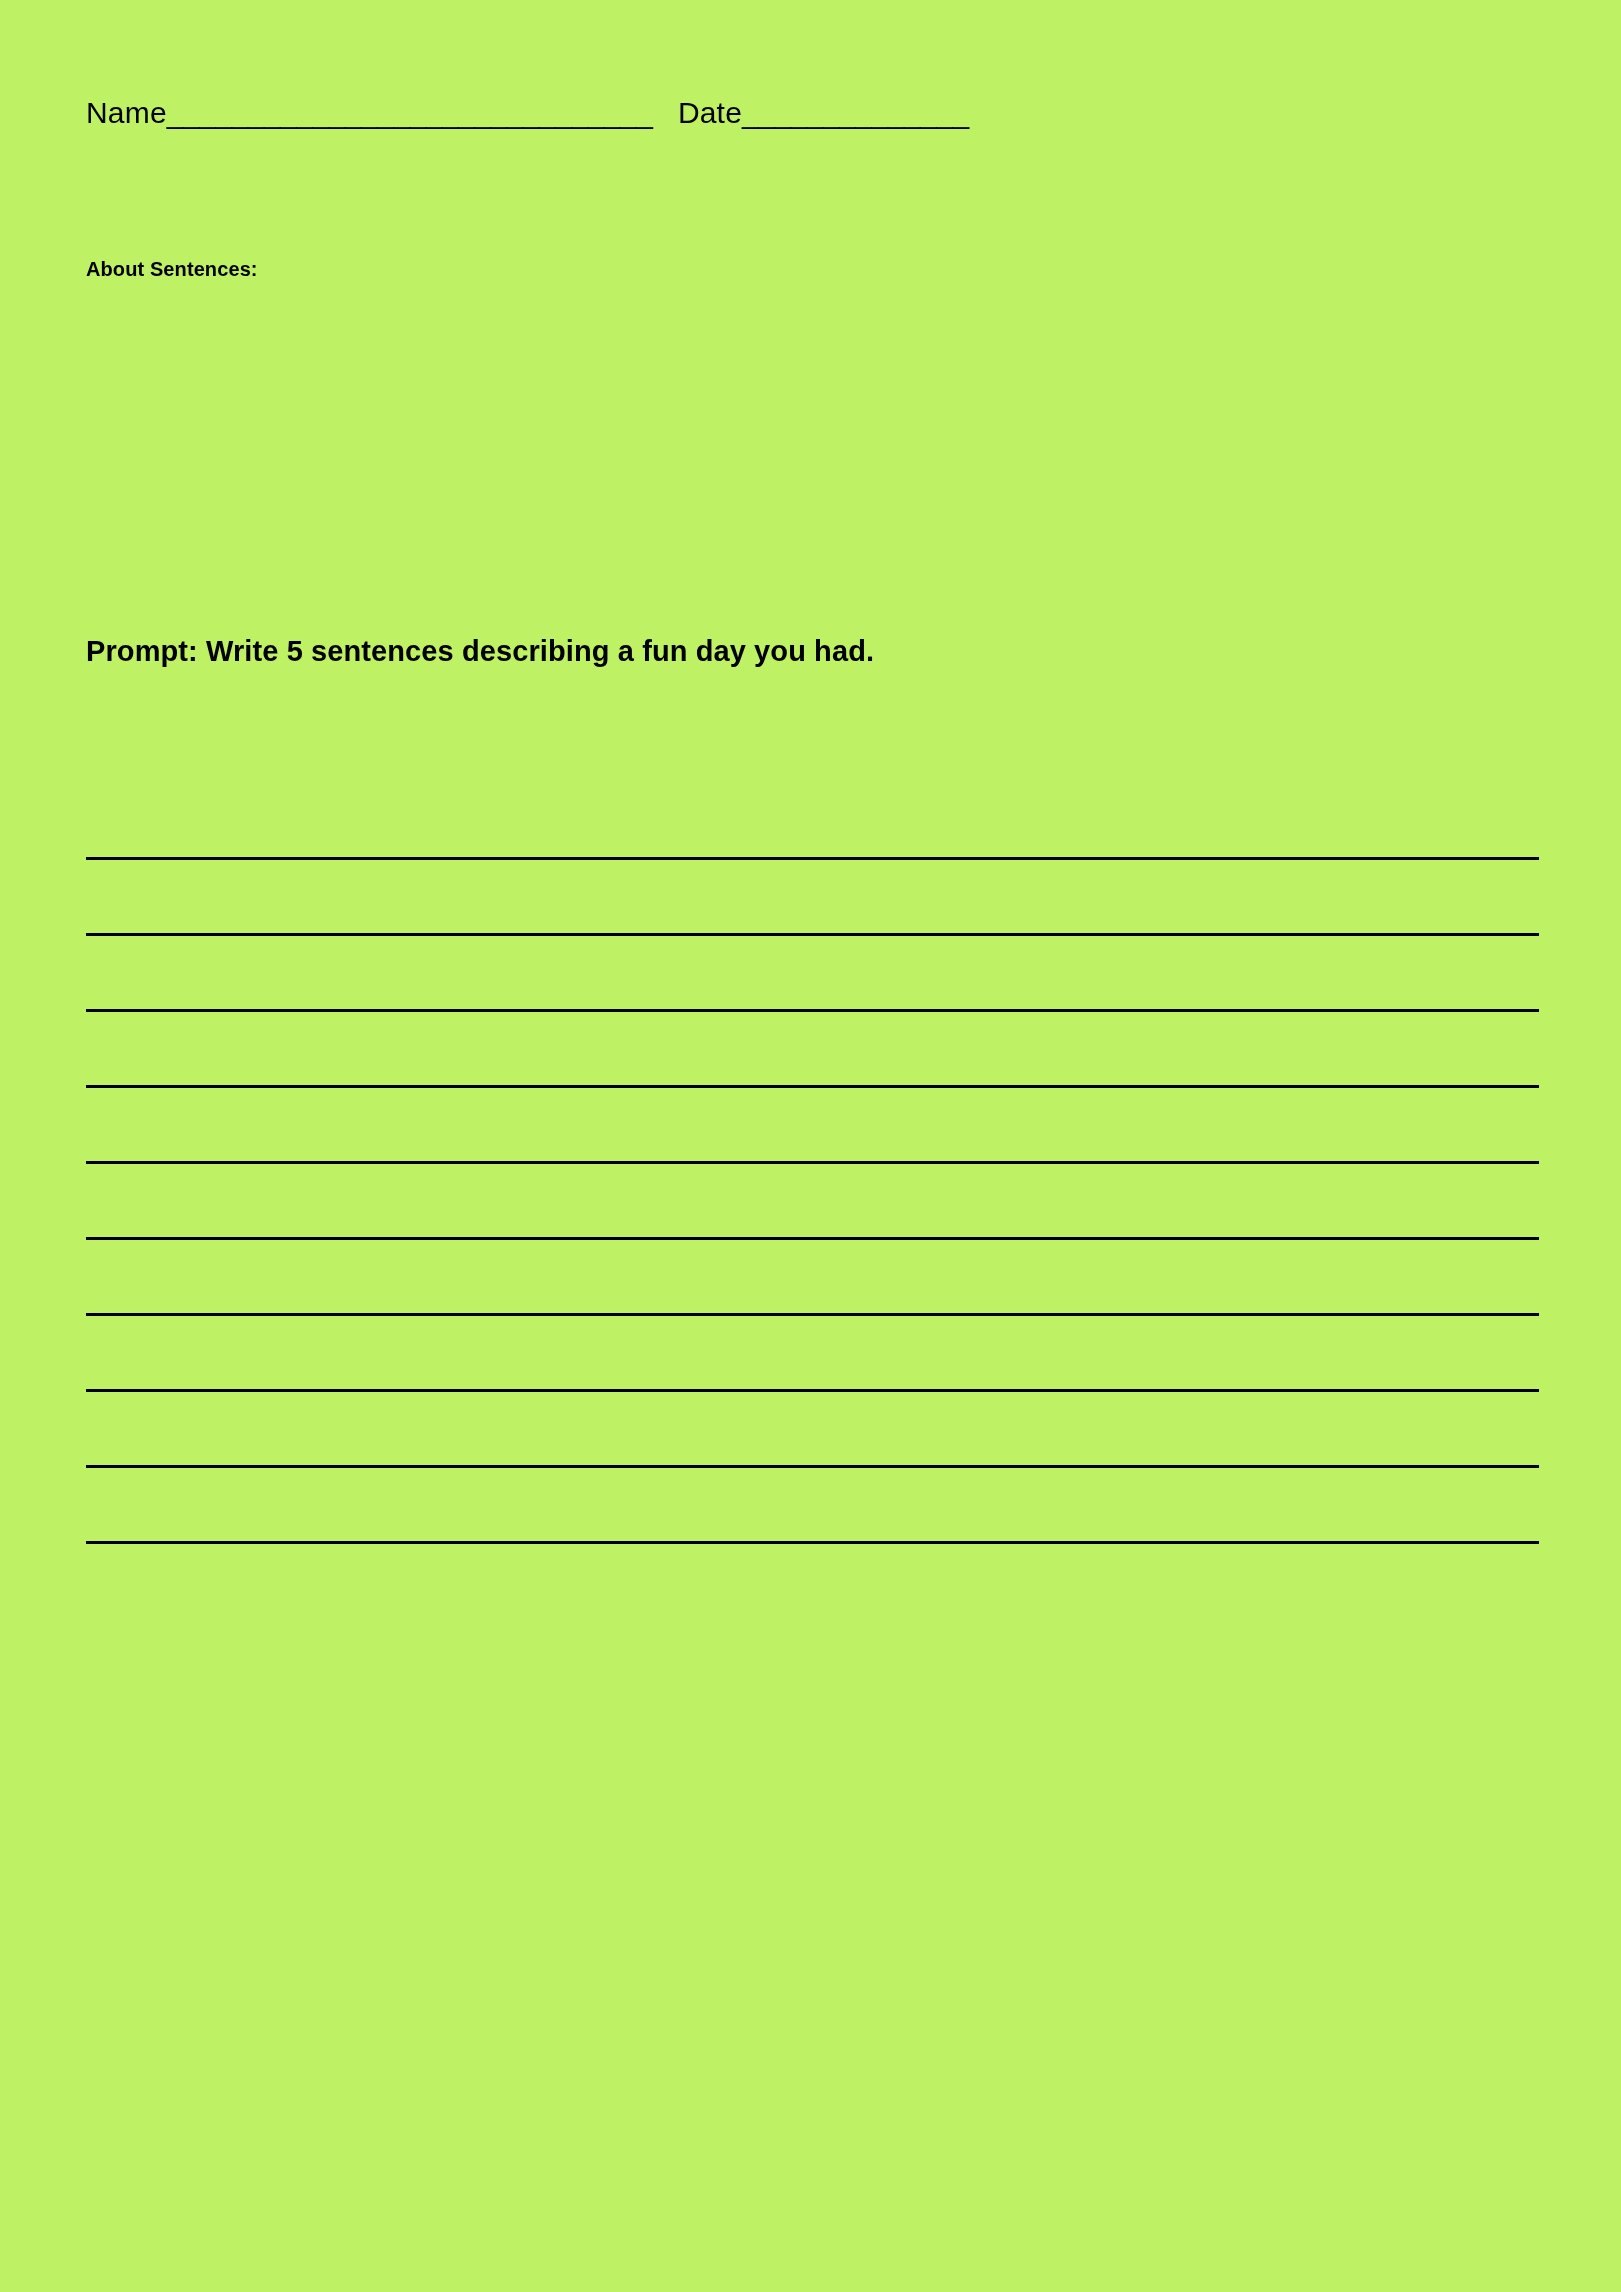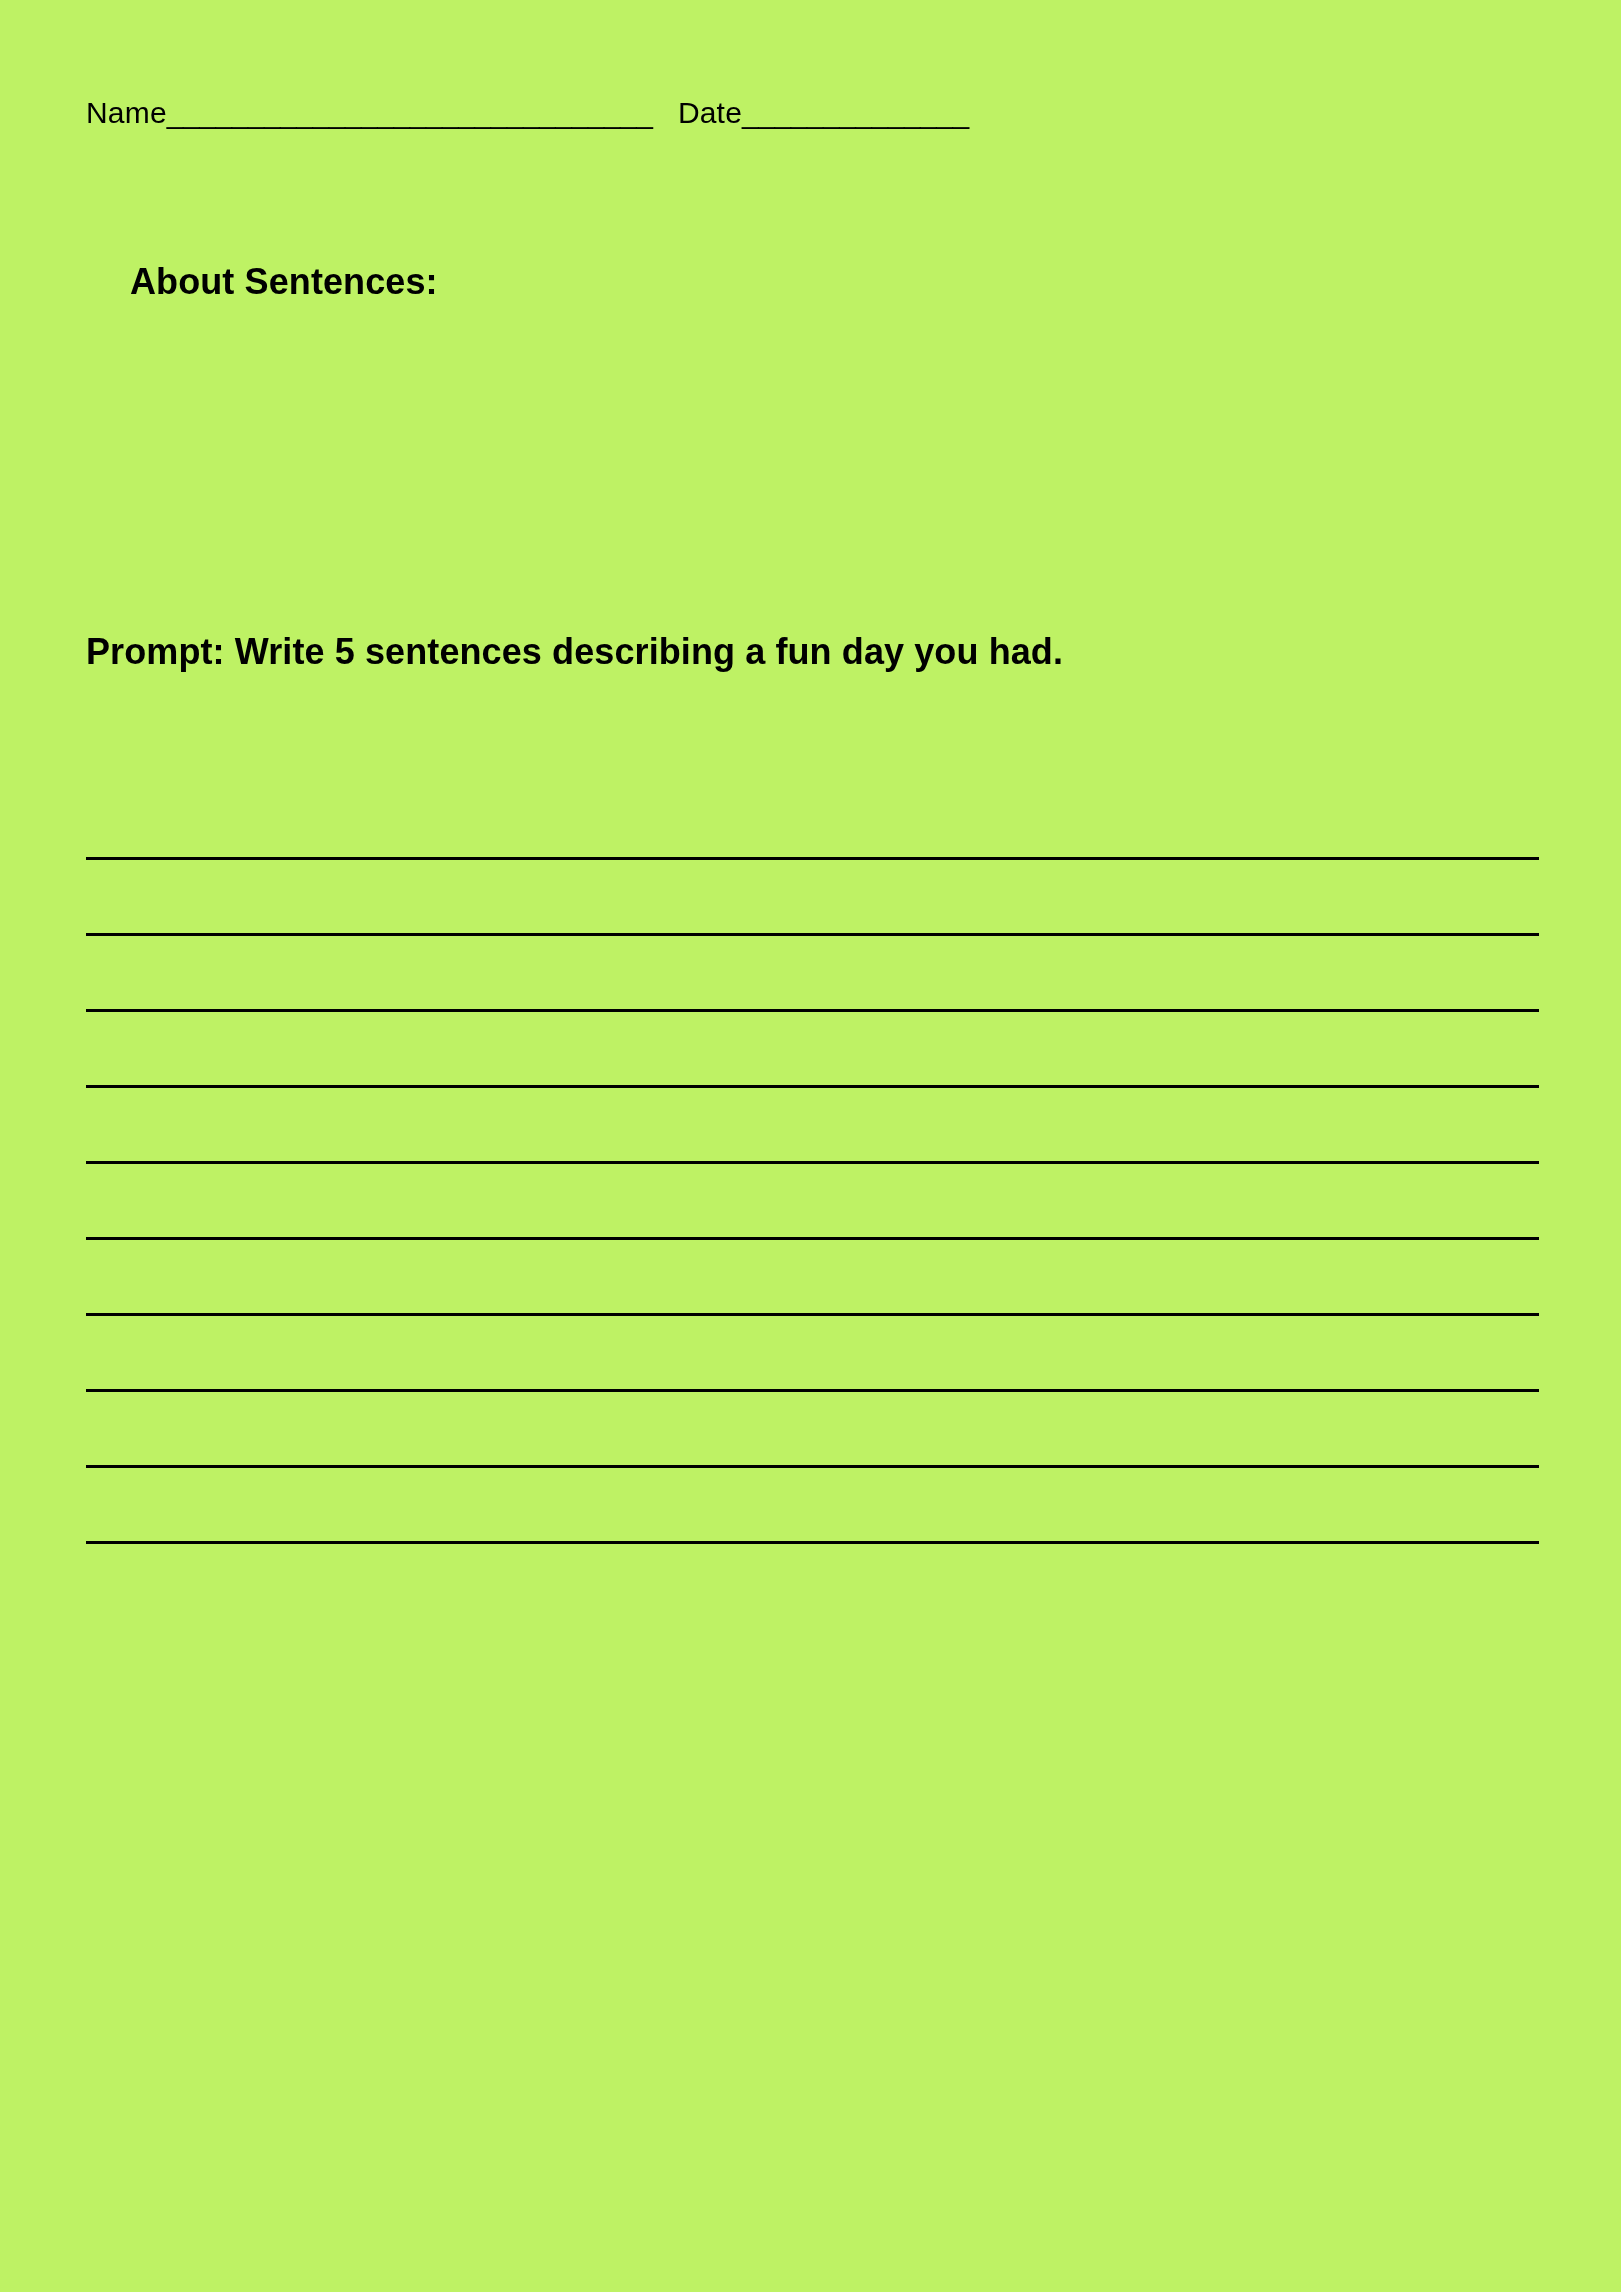--- a/index.html
+++ b/index.html
@@ -34,26 +34,25 @@
   }
   .header-row .rule {
     letter-spacing: -0.5px;
   }
   .header-gap { display: inline-block; width: 25.5px; }
 
   
   .about-heading {
     position: absolute;
     left: 86px;
-    top: 262px;
-    font-size: 36px;
+    top: 250px;
+    font-size: 20px;
     font-weight: bold;
     line-height: 39px;
     letter-spacing: 0.1px;
-    margin-left: 44px;
   }
   .about-body {
     position: absolute;
     left: 86px;
     top: 323px;
     width: 1451px;
     font-size: 29px;
     line-height: 76px;
     text-align: justify;
     text-justify: inter-word;
@@ -64,21 +63,21 @@
     display: inline-block;
     width: 100%;
   }
 
   
   .prompt {
     position: absolute;
     left: 86px;
     top: 630px;
     width: 1451px;
-    font-size: 36px;
+    font-size: 29px;
     font-weight: bold;
     line-height: 43px;
     letter-spacing: 0.1px;
   }
 
   
   .lines {
     position: absolute;
     left: 86px;
     top: 784px;

